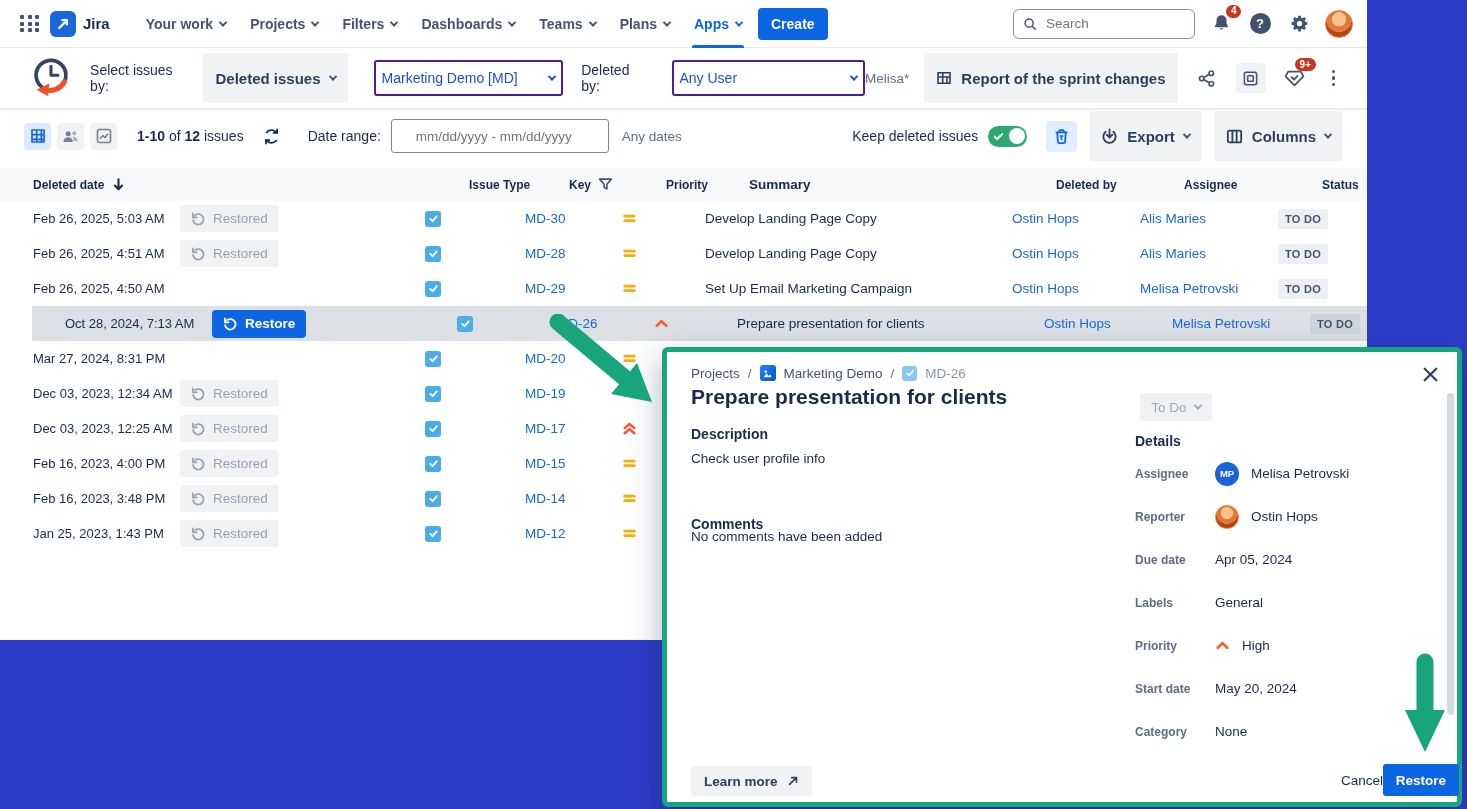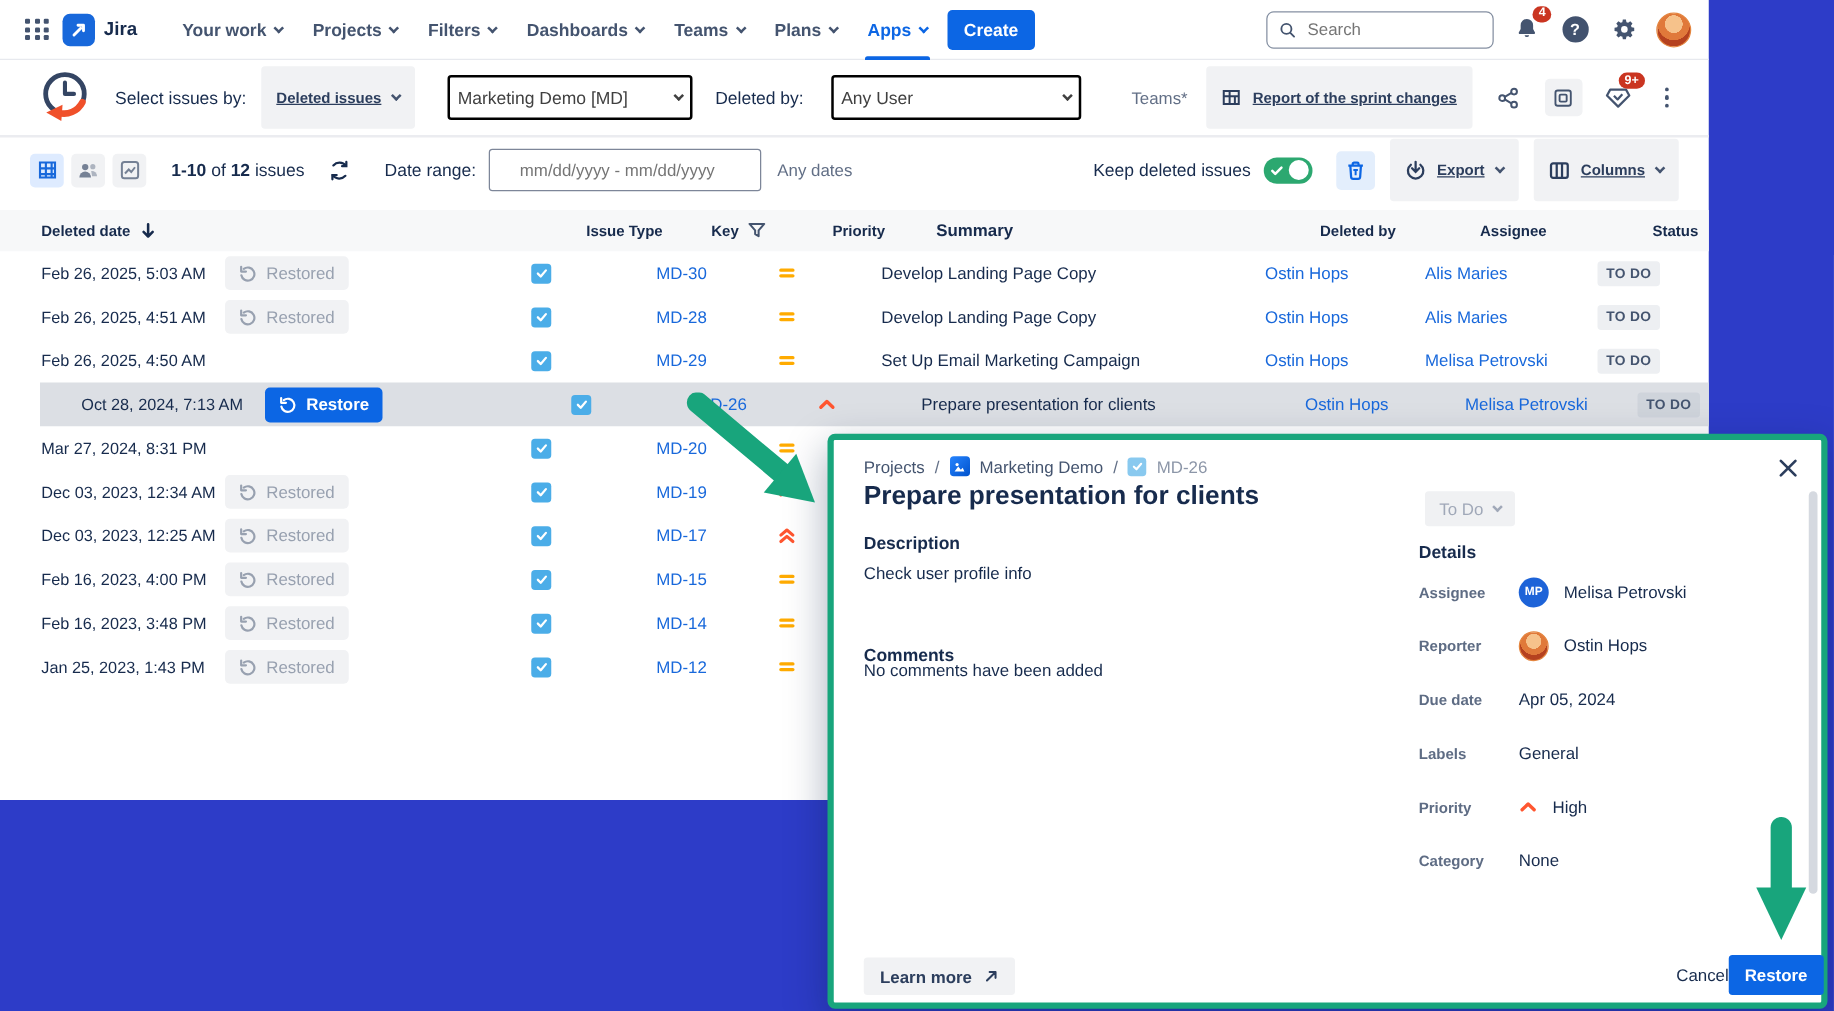--- a/index.html
+++ b/index.html
@@ -25,23 +25,23 @@
   .searchbox{width:182px;height:30px;border:1.5px solid #8590A2;border-radius:6px;display:flex;align-items:center;padding:0 9px;gap:7px;background:#fff;}
   .searchbox input{border:none;outline:none;width:120px;font-size:13.5px;color:#44546F;font-family:inherit;background:transparent;}
   .nav-ic{position:relative;width:26px;height:26px;display:grid;place-items:center;cursor:pointer;}
   .badge{position:absolute;top:-6px;right:-7px;background:#CA3521;color:#fff;font-size:10px;font-weight:bold;border-radius:8px;padding:1.5px 4.5px;line-height:1;}
   .help-circle{width:21px;height:21px;border-radius:50%;background:#42526E;color:#fff;font-size:13px;font-weight:bold;display:grid;place-items:center;}
   .avatar{width:28px;height:28px;border-radius:50%;background:radial-gradient(circle at 50% 32%,#F6C28B 0 32%,#E0793A 33% 58%,#B5411F 59% 100%);border:1px solid #E4853F;cursor:pointer;}
 
   
   .filterbar{height:62px;display:flex;align-items:center;padding:0 24px;border-bottom:2px solid #EBECF0;}
   .fb-label{font-size:14px;color:#172B4D;margin:0 12px 0 14px;}
-  .chip{background:#F1F2F4;border-radius:3px;display:inline-flex;align-items:center;gap:9px;height:50px;padding:0 12px;font-weight:bold;color:#2C3E5D;font-size:12px;cursor:pointer;white-space:nowrap;text-decoration:underline;}
+  .chip{background:#F1F2F4;border-radius:3px;display:inline-flex;align-items:center;gap:9px;height:50px;padding:0 12px;font-weight:bold;color:#2C3E5D;font-size:15px;cursor:pointer;white-space:nowrap;}
   .chip .chv{color:#44546F;}
-  .sel{height:36px;border:2px solid #000000;border-radius:3px;display:flex;align-items:center;justify-content:space-between;padding:0 6px;font-size:14px;color:#404040;background:#fff;cursor:pointer;}
+  .sel{height:36px;border:2px solid #4c1d95;border-radius:3px;display:flex;align-items:center;justify-content:space-between;padding:0 6px;font-size:14px;color:#1d4ed8;background:#fff;cursor:pointer;}
   .sel.project{width:196px;margin-left:26px;}
   .sel.user{width:200px;margin-left:10px;}
   .fb-right{margin-left:auto;display:flex;align-items:center;gap:15px;}
   .edited{color:#626F86;font-size:13.5px;}
   .icbtn{width:28px;height:28px;display:grid;place-items:center;cursor:pointer;position:relative;border-radius:4px;}
   .icbtn.boxed{background:#F1F2F4;width:30px;height:30px;}
   .kebab{display:flex;flex-direction:column;gap:3px;cursor:pointer;padding:4px 8px;}
   .kebab i{width:3.5px;height:3.5px;border-radius:50%;background:#44546F;}
 
   
@@ -212,21 +212,21 @@
     <div class="sel project">
       <span>Marketing Demo [MD]</span>
         <span class="chv"></span>
     </div>
     <span class="fb-label" style="margin-left:18px">Deleted by:</span>
     <div class="sel user">
       <span>Any User</span>
         <span class="chv"></span>
     </div>
     <div class="fb-right">
-      <span class="edited">Teams*</span>
+      <span class="edited">Melisa*</span>
       <div class="chip">
         <svg width="16" height="16" viewBox="0 0 16 16">
             <path fill="none" stroke="#2C3E5D" stroke-width="1.6" d="M2 2.8h12v10.4H2z M2 7h12 M6.7 2.8v10.4 M10.9 7v6.2"></path>
           </svg>
         <span>Report of the sprint changes</span>
       </div>
       <div class="icbtn">
         <svg width="19" height="19" viewBox="0 0 20 20" fill="none" stroke="#44546F" stroke-width="1.7">
             <circle cx="15" cy="4.5" r="2.4"></circle>
             <circle cx="5" cy="10" r="2.4"></circle>
@@ -702,20 +702,26 @@
       <div class="field">
     <span class="flabel">Priority</span>
     <span class="fvalue">
           <svg width="15" height="15" viewBox="0 0 14 14">
             <path d="M2.5 9.2 7 4.8 11.5 9.2" fill="none" stroke="#FF5630" stroke-width="2.5" stroke-linecap="round" stroke-linejoin="round"></path>
           </svg>
           <span>High</span>
         </span>
   </div>
       <div class="field">
+    <span class="flabel">Start date</span>
+    <span class="fvalue">
+          <span>May 20, 2024</span>
+        </span>
+  </div>
+      <div class="field">
     <span class="flabel">Category</span>
     <span class="fvalue">
           <span>None</span>
         </span>
   </div>
     </div>
   <div class="scroll-thumb"></div>
   <button class="learnmore">
     <span>Learn more</span>
     <svg width="12" height="12" viewBox="0 0 14 14" fill="none" stroke="#2C3E5D" stroke-width="1.9" stroke-linecap="round" stroke-linejoin="round">

